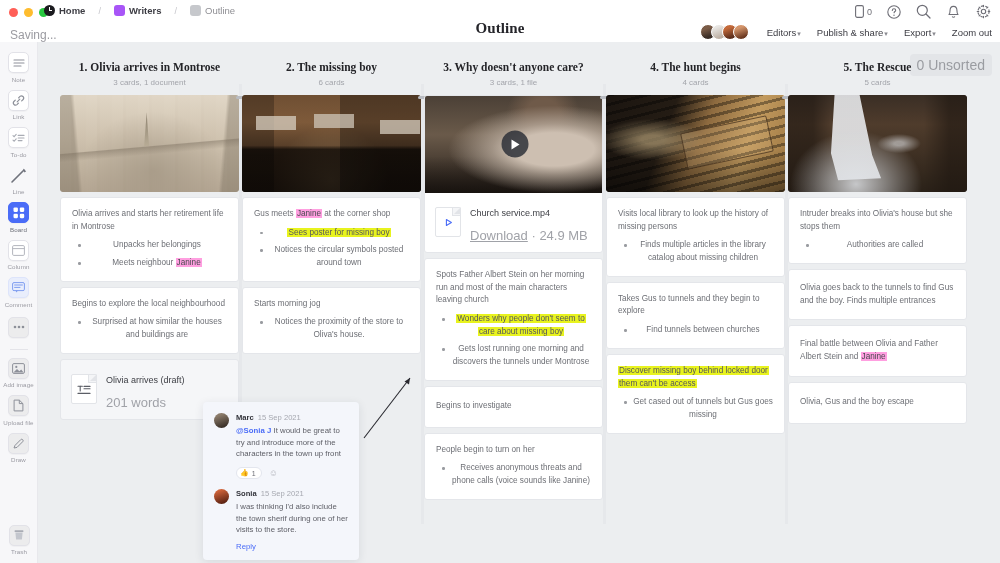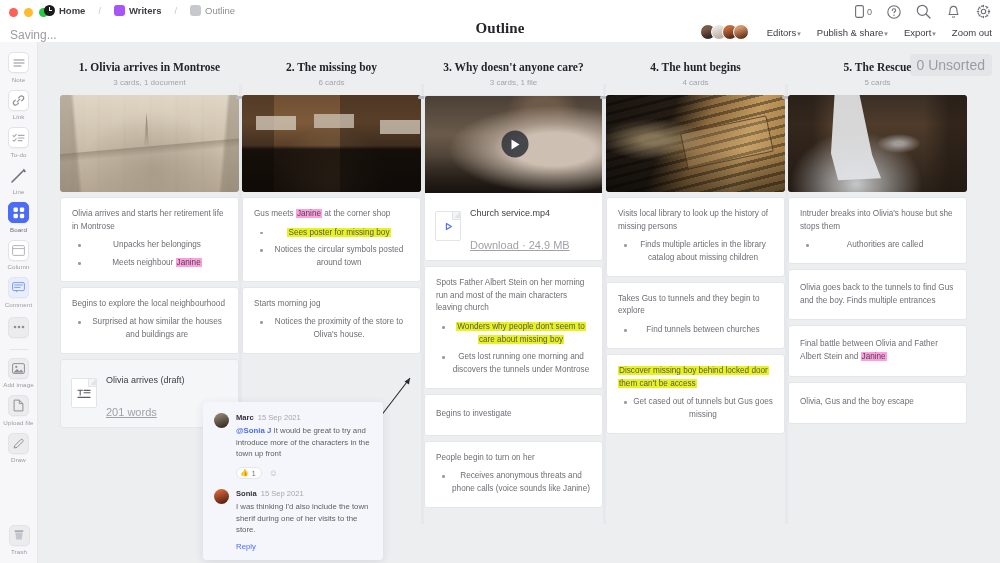--- a/index.html
+++ b/index.html
@@ -131,21 +131,21 @@
     width: 26px; height: 30px; background: #fff; border: 1px solid #e2e4e8; border-radius: 2px;
     position: relative; flex: 0 0 auto; display:flex; align-items:center; justify-content:center;
   }
   .fileicon::after {
     content:""; position:absolute; top:-1px; right:-1px; border-width: 0 0 7px 7px;
     border-style: solid; border-color: transparent transparent #e2e4e8 transparent;
     transform: rotate(0deg);
   }
   .fi-corner { position:absolute; top:0; right:0; width:8px; height:8px; background:#f4f5f7; border-left:1px solid #e2e4e8; border-bottom:1px solid #e2e4e8; }
   .fname { font-size: 9px; color: #3f4046; line-height: 1.35; }
-  .fmeta { font-size: 11px; color: #a0a2a8; margin-top: 19px; text-decoration: underline; }
+  .fmeta { font-size: 13px; color: #a0a2a8; margin-top: 8px; }
   .fmeta u { text-decoration: underline; }
   .docrow { background: #f5f6f8; }
 
   .video-wrap { position: relative; width: 179px; height: 97px; overflow: hidden; }
   .playbtn {
     position:absolute; left: 50%; top: 50%; transform: translate(-50%,-50%);
     width: 27px; height: 27px; border-radius: 50%; background: rgba(40,44,52,.82);
     display:flex; align-items:center; justify-content:center;
   }
   .playbtn::after {
@@ -237,21 +237,21 @@
   .ph-video::before {
     content:""; position:absolute; inset:0;
     background:
       radial-gradient(ellipse at 72% 55%, #cdbfb1 0 22%, rgba(190,176,162,.7) 34%, transparent 58%),
       radial-gradient(circle at 66% 20%, #6f5a49 0 12%, transparent 26%),
       linear-gradient(180deg, transparent 62%, rgba(16,12,9,.6) 100%);
   }
 
   
   .comment-pop {
-    position: absolute; left: 165px; top: 360px; width: 180px;
+    position: absolute; left: 165px; top: 360px; width: 156px;
     background: #f4f6fb; border-radius: 4px; padding: 11px 11px 9px;
     box-shadow: 0 2px 10px rgba(30,35,60,.10);
   }
   .cmt { display: flex; gap: 7px; margin-bottom: 10px; }
   .cmt:last-child { margin-bottom: 0; }
   .cmt-av { width: 15px; height: 15px; border-radius: 50%; flex: 0 0 auto; }
   .cmt-av.marc { background: linear-gradient(160deg,#8b7b6a 20%,#3a3028 85%); }
   .cmt-av.sonia { background: linear-gradient(160deg,#d1643a 15%,#5d2413 85%); }
   .cmt-head { font-size: 7.6px; margin-bottom: 3px; }
   .cmt-author { color: #32333a; font-weight: 700; }

